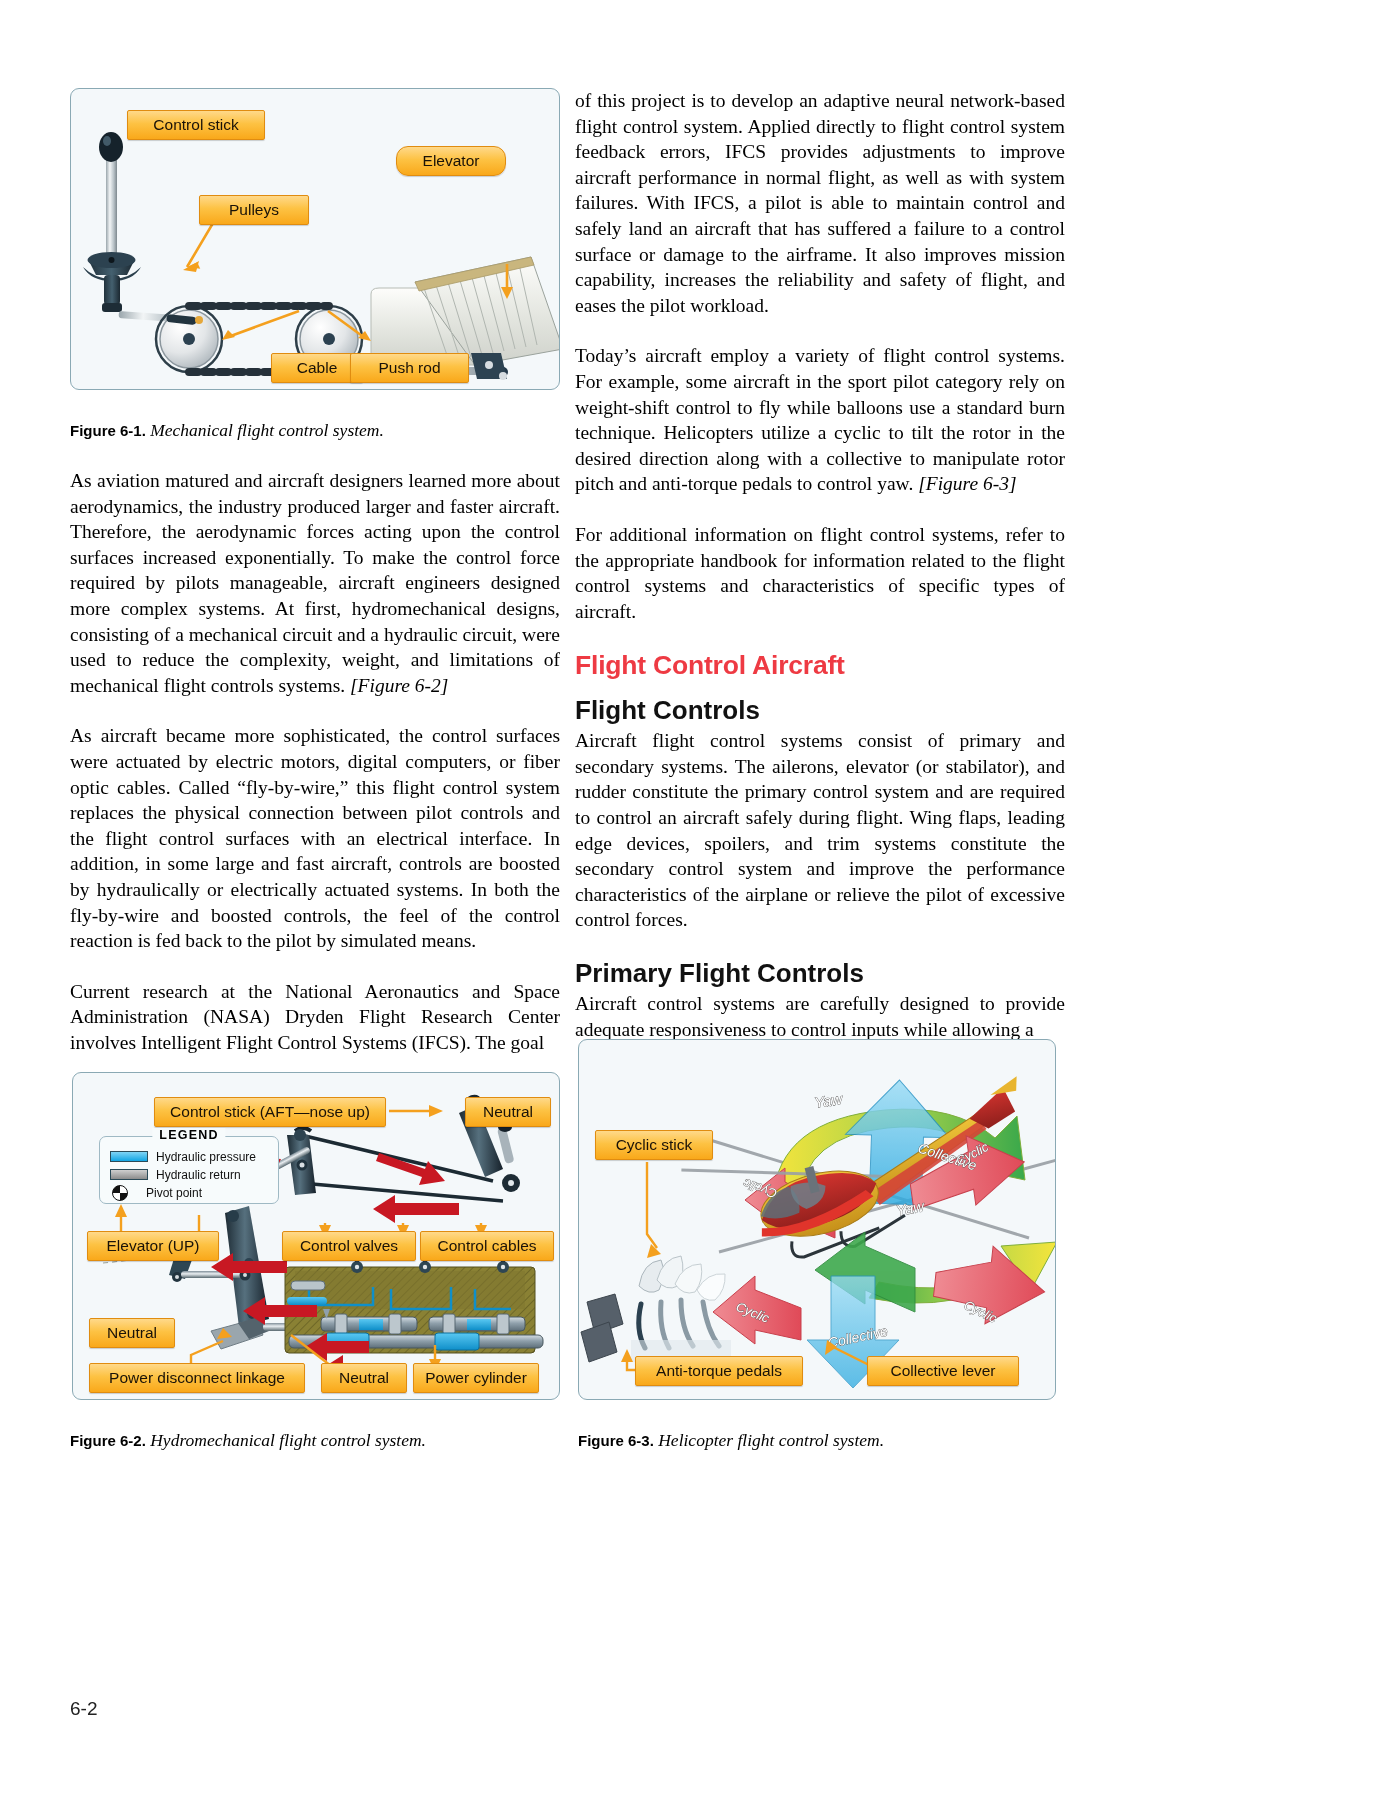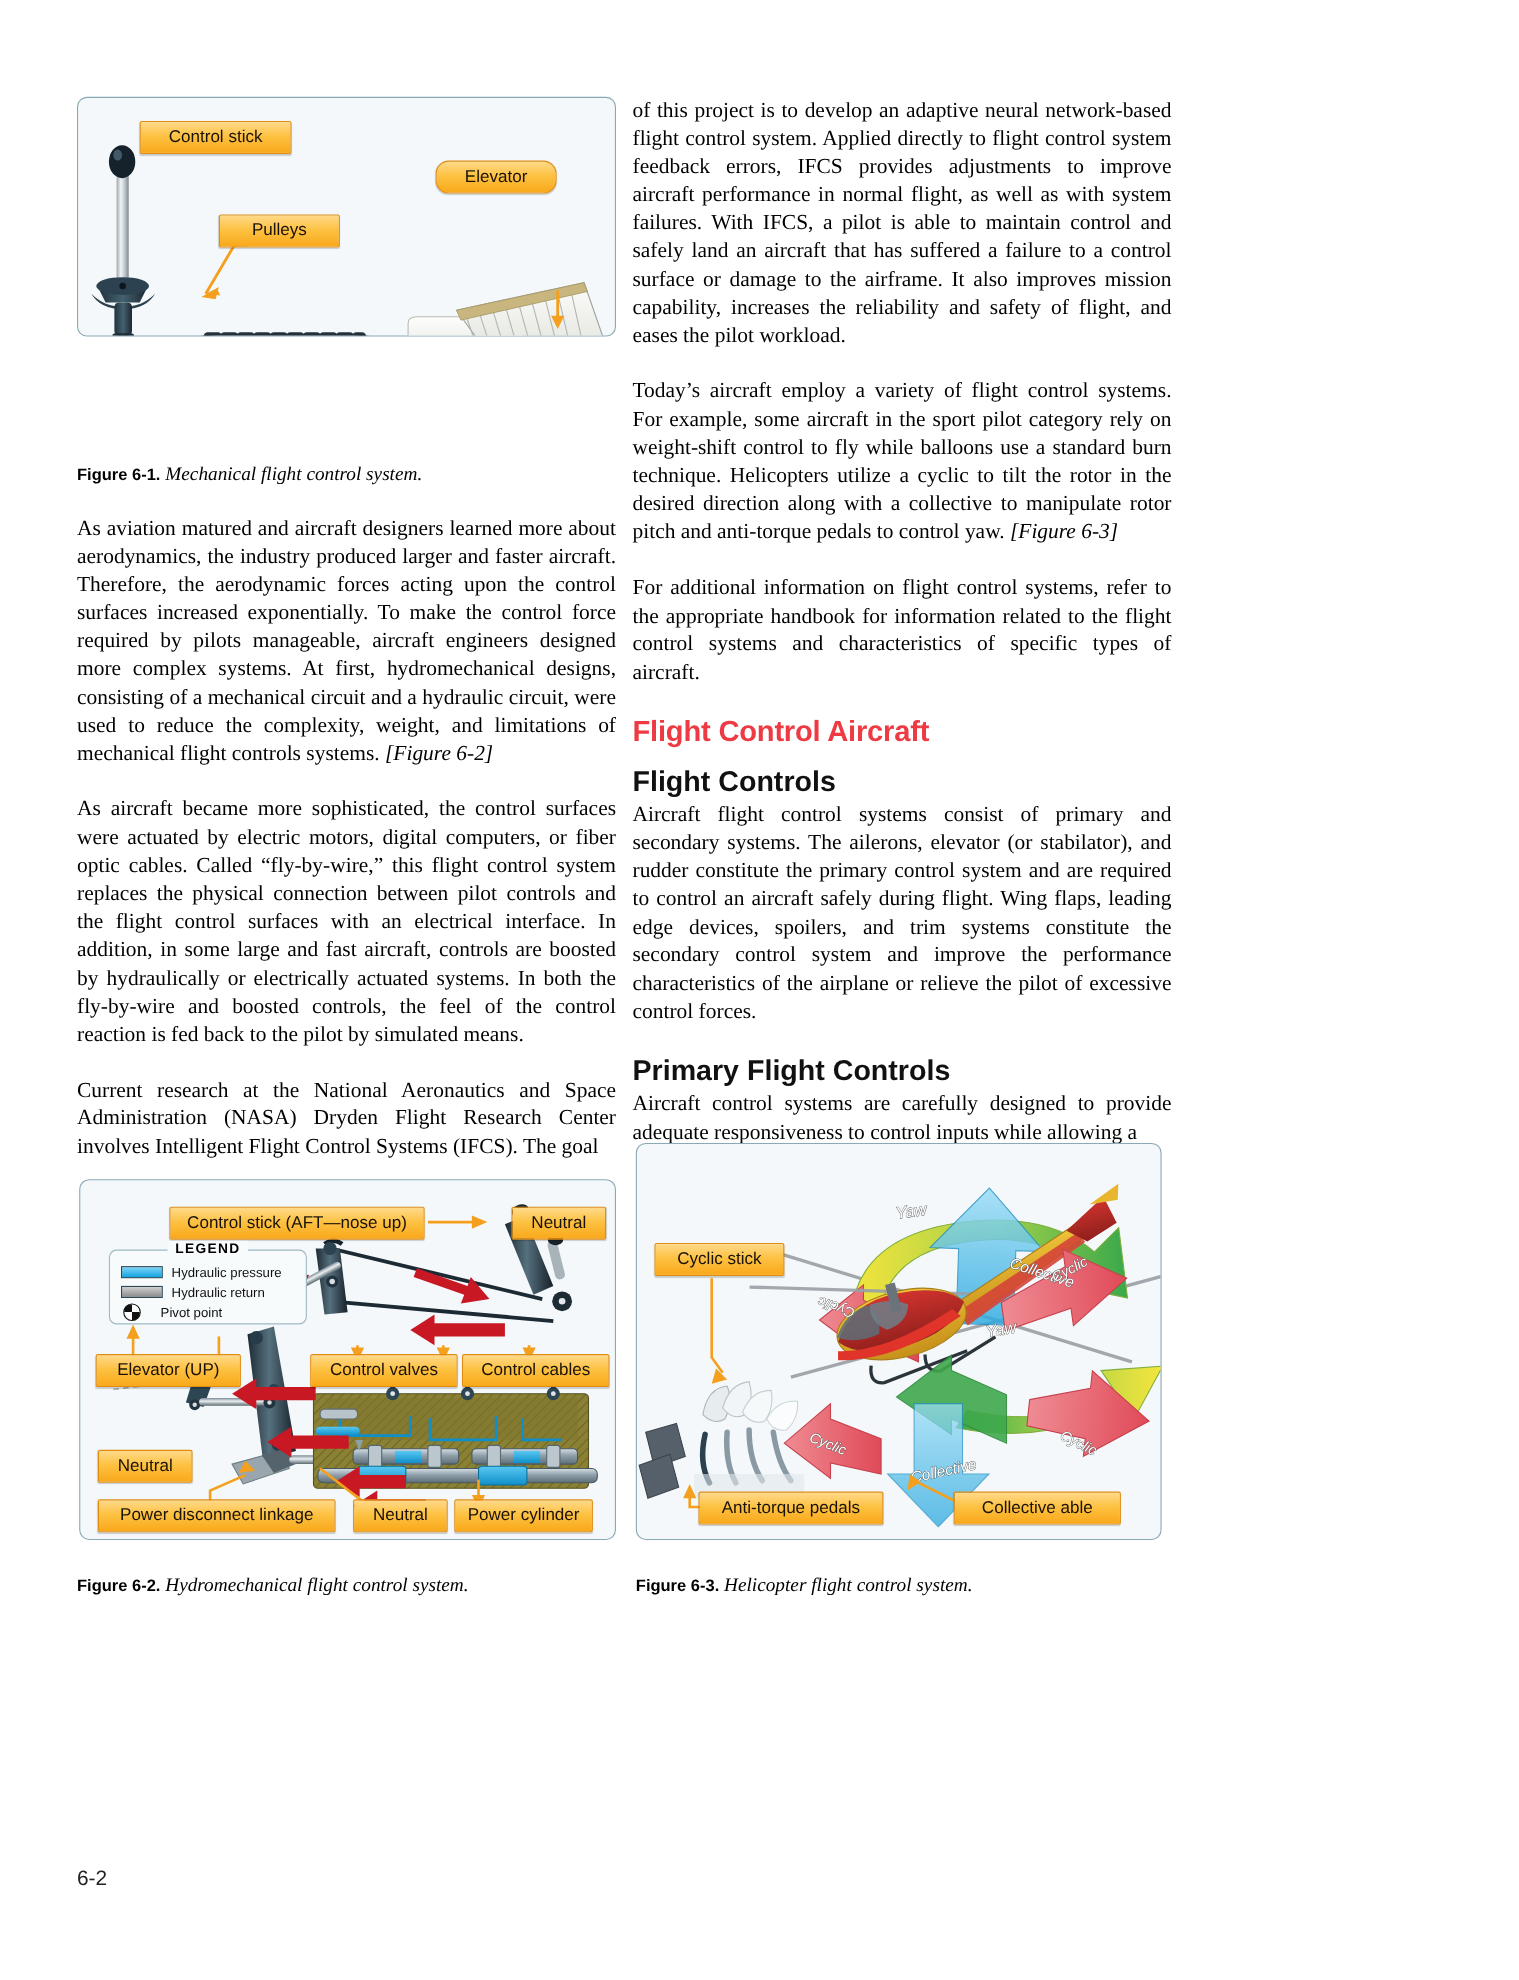--- a/index.html
+++ b/index.html
@@ -125,21 +125,21 @@
 
   
   .art{position:absolute;}
   svg{display:block;}
 </style>
 </head>
 <body>
 
 <div class="page">
 
-  <div class="figbox" style="left:70px;top:88px;width:490px;height:218px;position:absolute;">
+  <div class="figbox" style="left:70px;top:88px;width:490px;height:302px;position:absolute;">
 
     <svg class="art" style="left:0;top:0;" width="490" height="302" viewBox="0 0 490 302">
       <defs>
         <linearGradient id="f1metal" x1="0" y1="0" x2="1" y2="0">
           <stop offset="0" stop-color="#9aa6ac"></stop>
             <stop offset=".35" stop-color="#f2f5f6"></stop>
           <stop offset=".7" stop-color="#b9c3c8"></stop>
             <stop offset="1" stop-color="#7d888e"></stop>
         </linearGradient>
         <linearGradient id="f1dark" x1="0" y1="0" x2="1" y2="0">
@@ -591,21 +591,21 @@
       </g>
       <g fill="#f4a01e">
         <path d="M72 204 l10 10 l-14 4 z"></path>
         <path d="M42 322 l6 -13 l6 13 z"></path>
         <path d="M248 300 l-2 15 l12 -8 z"></path>
       </g>
     </svg>
 
     <div class="chip" style="left:16px;top:90px;width:118px;">Cyclic stick</div>
     <div class="chip" style="left:56px;top:316px;width:168px;">Anti-torque pedals</div>
-    <div class="chip" style="left:288px;top:316px;width:152px;">Collective able</div>
+    <div class="chip" style="left:288px;top:316px;width:152px;">Collective lever</div>
   </div>
 
   <div class="caption" style="position:absolute;left:578px;top:1416px;width:490px;">
     <b>Figure 6-3.</b>
     <i>Helicopter flight control system.</i>
   </div>
 
   <div class="pagenum">6-2</div>
 
 </div>

